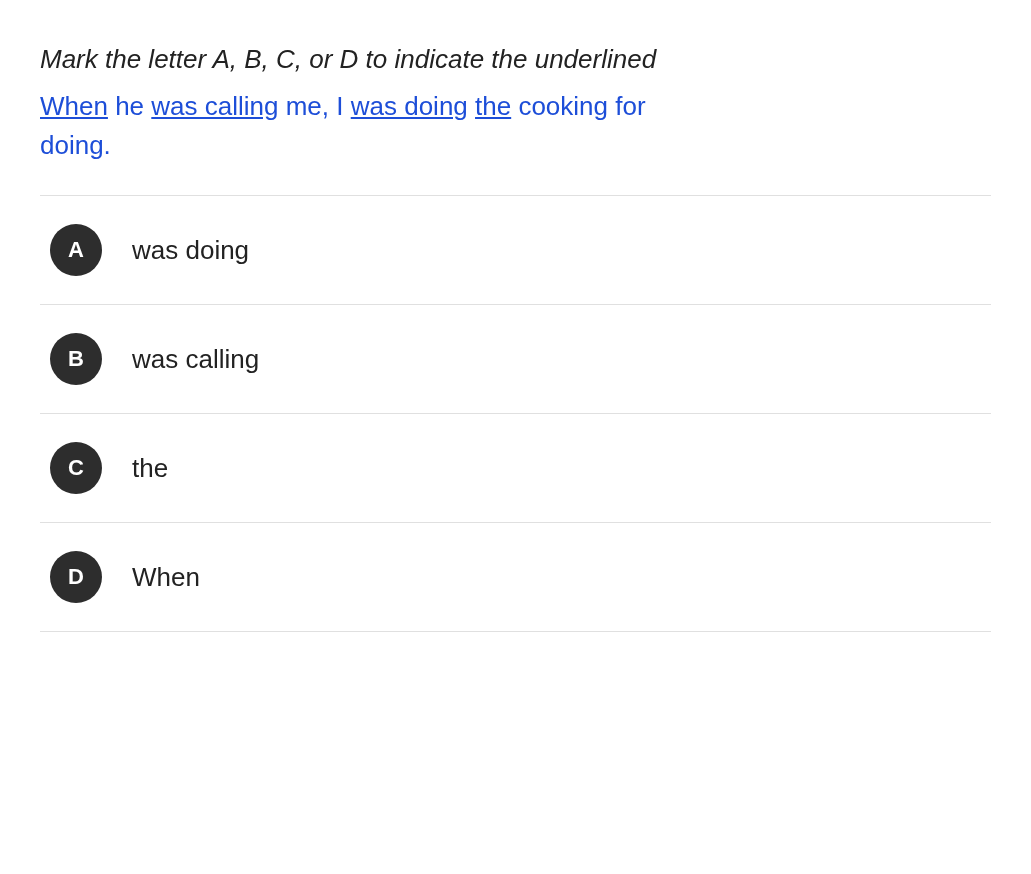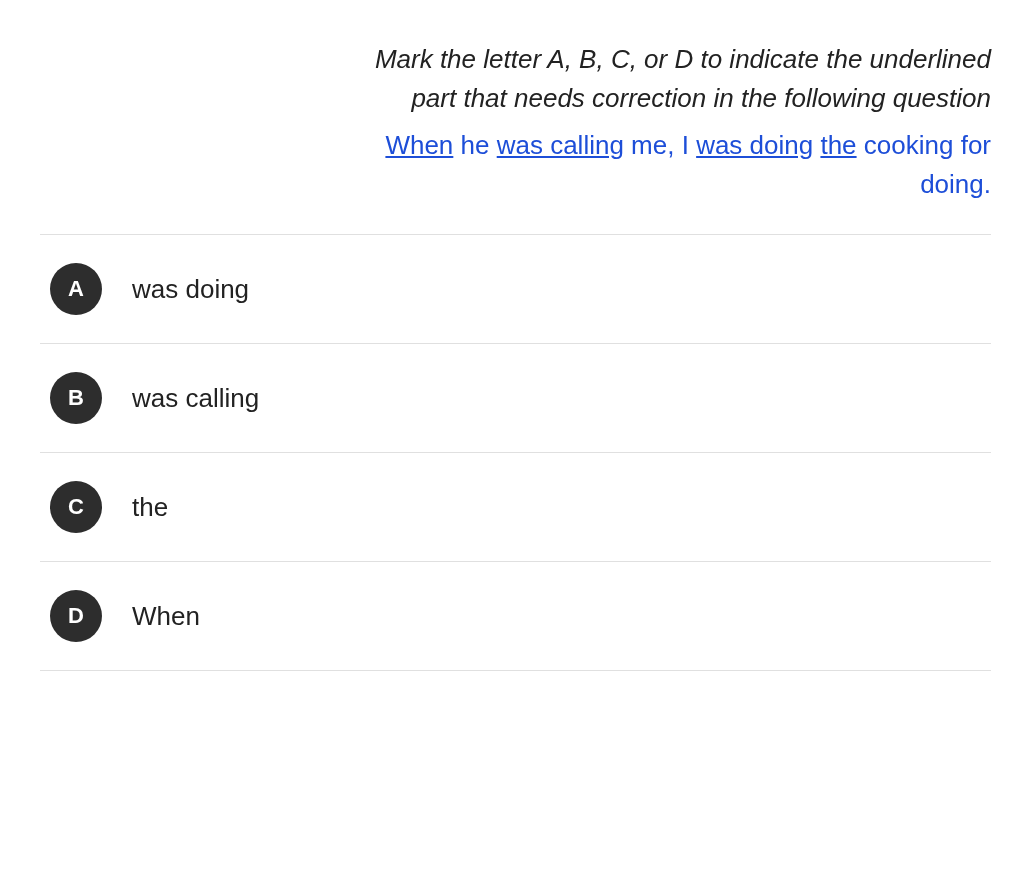--- a/index.html
+++ b/index.html
@@ -1,19 +1,18 @@
 <!DOCTYPE html>
 <html><head>
   <meta charset="utf-8">
   <style>
     * {
       box-sizing: border-box;
       margin: 0;
       padding: 0;
-      text-align: right;
     }
 
     body {
       background: #ffffff;
       font-family: Arial, sans-serif;
       width: 1031px;
       min-height: 874px;
       color: #1a1a1a;
     }
 
@@ -77,21 +76,20 @@
     }
   </style>
 </head>
 <body>
 
 <div class="container">
 
   <div class="question-block">
     <p class="instruction">
       <span>Mark the letter A, B, C, or D to indicate the underlined</span><br>
-      <span>part that needs correction in the following question</span>
     </p>
     <p class="question-text">
       <span class="underline">When</span><span> he </span><span class="underline">was calling</span><span> me, I </span><span class="underline">was doing</span><span> </span><span class="underline">the</span><span> cooking for</span><br>
       <span>doing.</span>
     </p>
   </div>
 
   <ul class="options-list">
   <li class="option-item">
         <div class="option-badge">A</div>

